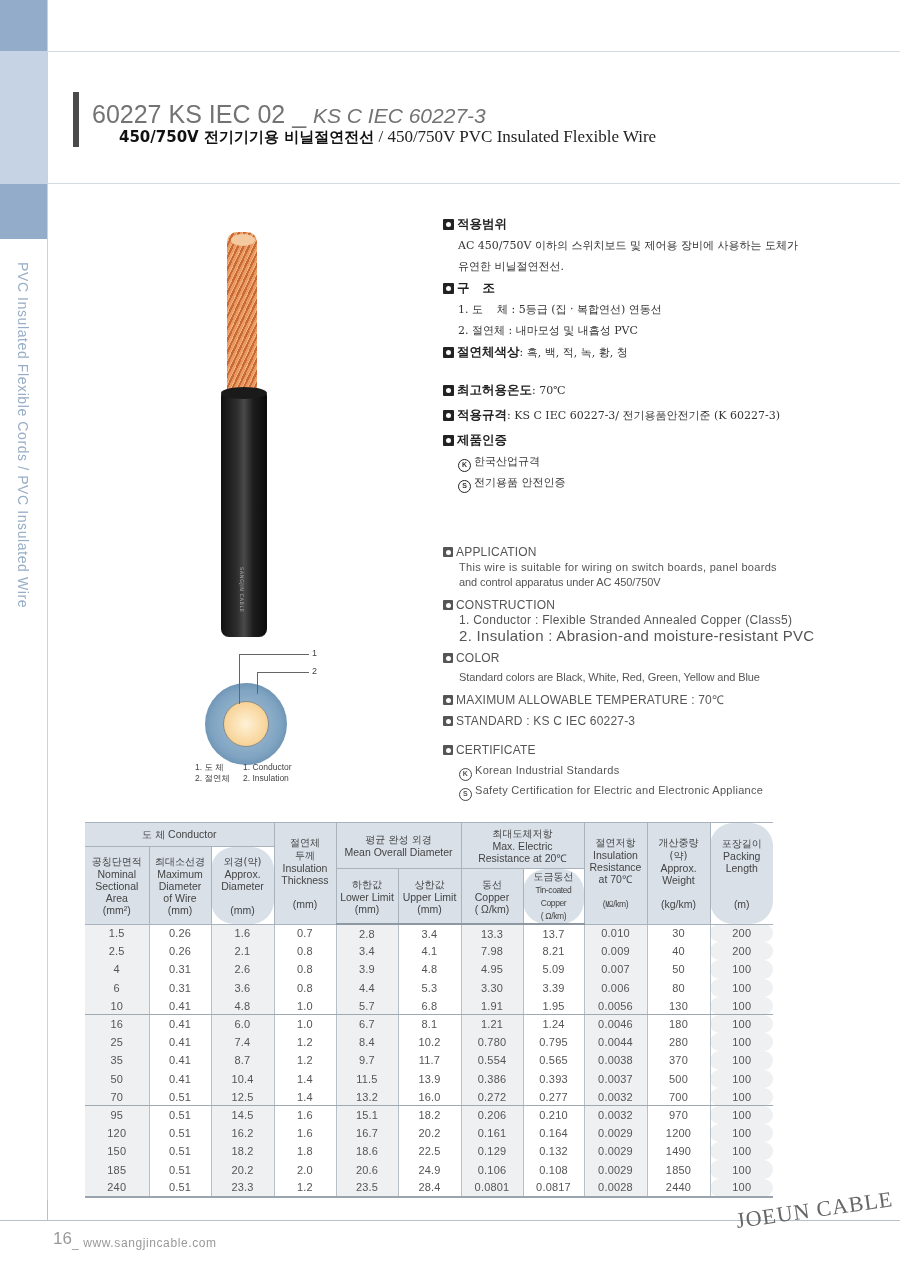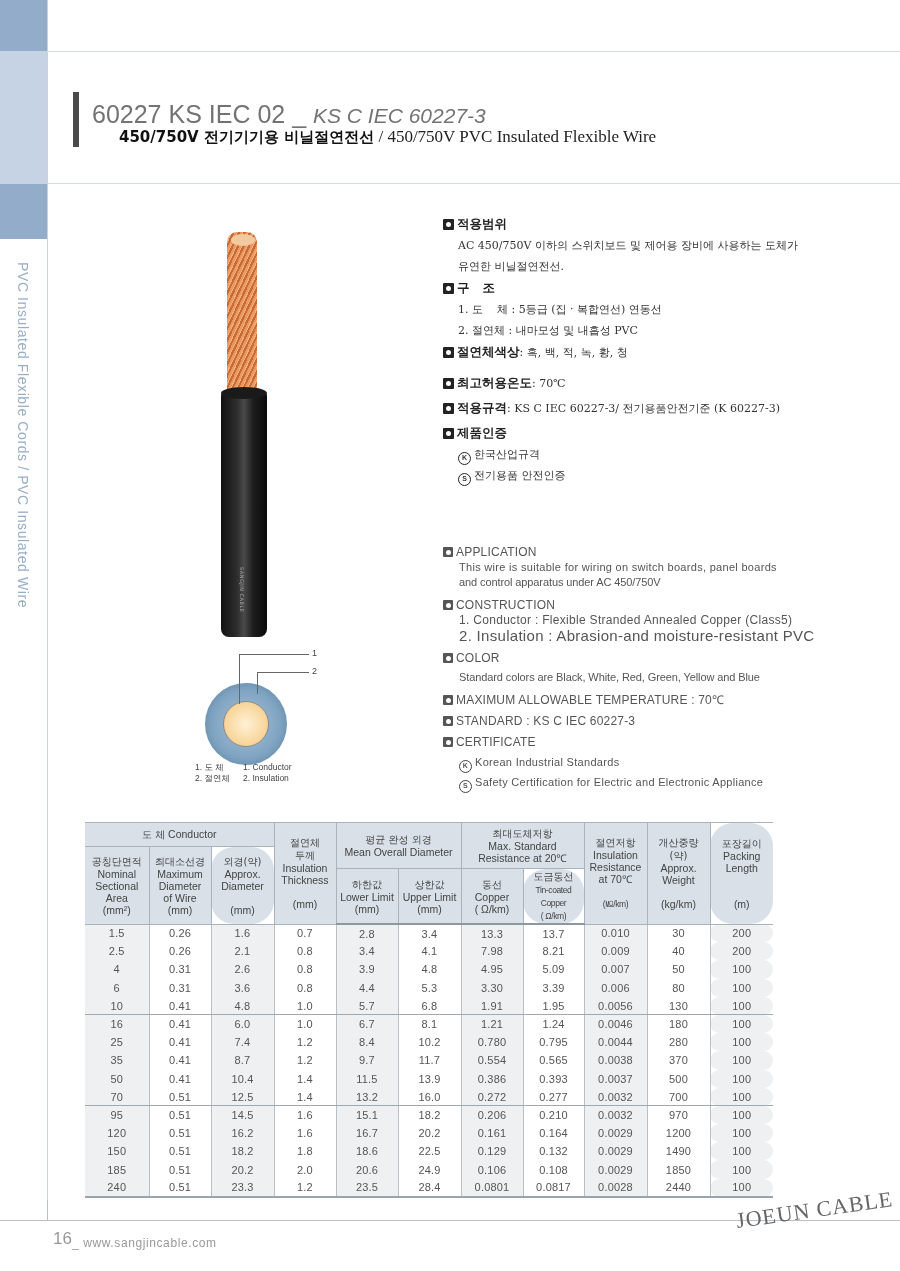--- a/index.html
+++ b/index.html
@@ -153,21 +153,21 @@
       <span class="bullet"></span>
       <span style="white-space:pre">구   조</span>
     </div>
   <div class="p" style="white-space:pre">1. 도    체 : 5등급 (집 · 복합연선) 연동선</div>
   <div class="p">2. 절연체 : 내마모성 및 내흡성 PVC</div>
   <div class="h">
       <span class="bullet"></span>
       <span>절연체색상</span>
       <span class="val"> : 흑, 백, 적, 녹, 황, 청</span>
     </div>
-  <div class="h" style="margin-top:9px">
+  <div class="h" style="margin-top:16px">
       <span class="bullet"></span>
       <span>최고허용온도</span>
       <span class="val"> : 70℃</span>
     </div>
   <div class="h" style="margin-top:3px">
       <span class="bullet"></span>
       <span>적용규격</span>
       <span class="val"> : KS C IEC 60227-3/ 전기용품안전기준 (K 60227-3)</span>
     </div>
   <div class="h" style="margin-top:3px">
@@ -197,21 +197,21 @@
     </div>
   <div class="p tight" style="margin-top:4px">Standard colors are Black, White, Red, Green, Yellow and Blue</div>
   <div class="h" style="margin-top:6px">
       <span class="bullet"></span>
       <span>MAXIMUM ALLOWABLE TEMPERATURE : 70℃</span>
     </div>
   <div class="h" style="margin-top:4px">
       <span class="bullet"></span>
       <span>STANDARD : KS C IEC 60227-3</span>
     </div>
-  <div class="h" style="margin-top:4px">
+  <div class="h" style="margin-top:12px">
       <span class="bullet"></span>
       <span>CERTIFICATE</span>
     </div>
   <div class="p" style="margin-top:3px;line-height:19px"><span class="cert-icon">K</span><span>Korean Industrial Standards</span></div>
   <div class="p" style="line-height:19px"><span class="cert-icon">S</span><span>Safety Certification for Electric and Electronic Appliance</span></div>
 </div>
 
 <table class="spec-table">
   <colgroup>
     <col style="width:64px">
@@ -224,21 +224,21 @@
       <col style="width:61px">
     <col style="width:63px">
       <col style="width:63px">
       <col style="width:63px">
   </colgroup>
   <thead>
     <tr style="height:24px">
       <th colspan="3"><span class="ko">도 체</span> <span>Conductor</span></th>
       <th rowspan="3"><span class="ko">절연체</span><br><span class="ko">두께</span><br><span>Insulation</span><br><span>Thickness</span><br><br><span>(mm)</span></th>
       <th colspan="2" rowspan="2"><span class="ko">평균 완성 외경</span><br><span>Mean Overall Diameter</span></th>
-      <th colspan="2" rowspan="2"><span class="ko">최대도체저항</span><br><span>Max. Standard</span><br><span>Resistance at 20℃</span></th>
+      <th colspan="2" rowspan="2"><span class="ko">최대도체저항</span><br><span>Max. Electric</span><br><span>Resistance at 20℃</span></th>
       <th rowspan="3"><span class="ko">절연저항</span><br><span>Insulation</span><br><span>Resistance</span><br><span>at 70℃</span><br><br><span class="small">(㏁/km)</span></th>
       <th rowspan="3"><span class="ko">개산중량</span><br><span class="ko">(약)</span><br><span>Approx.</span><br><span>Weight</span><br><br><span>(kg/km)</span></th>
       <th rowspan="3"><span class="ko">포장길이</span><br><span>Packing</span><br><span>Length</span><br><br><br><span>(m)</span></th>
     </tr>
     <tr style="height:22px">
       <th rowspan="2"><span class="ko">공칭단면적</span><br><span>Nominal</span><br><span>Sectional</span><br><span>Area</span><br><span>(mm²)</span></th>
       <th rowspan="2"><span class="ko">최대소선경</span><br><span>Maximum</span><br><span>Diameter</span><br><span>of Wire</span><br><span>(mm)</span></th>
       <th rowspan="2"><span class="ko">외경(약)</span><br><span>Approx.</span><br><span>Diameter</span><br><br><span>(mm)</span></th>
     </tr>
     <tr style="height:50px">

